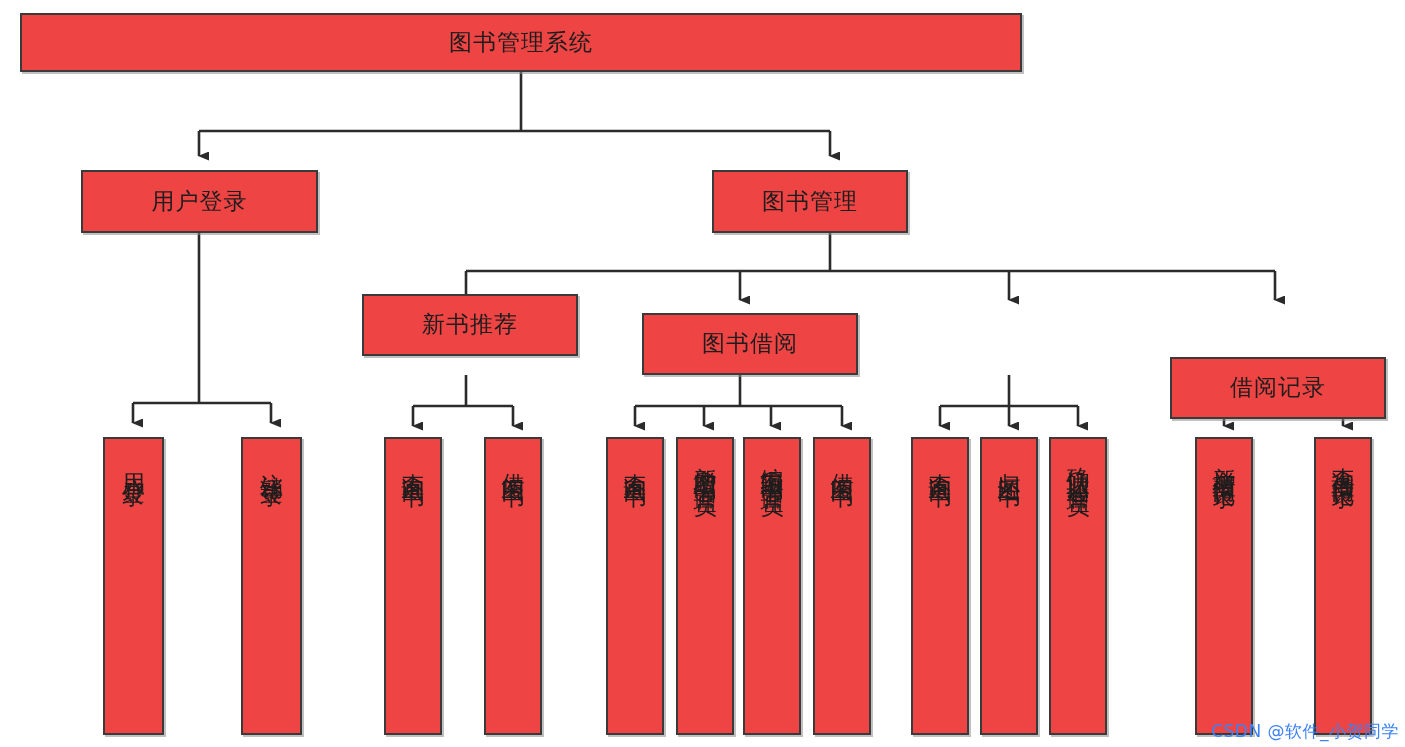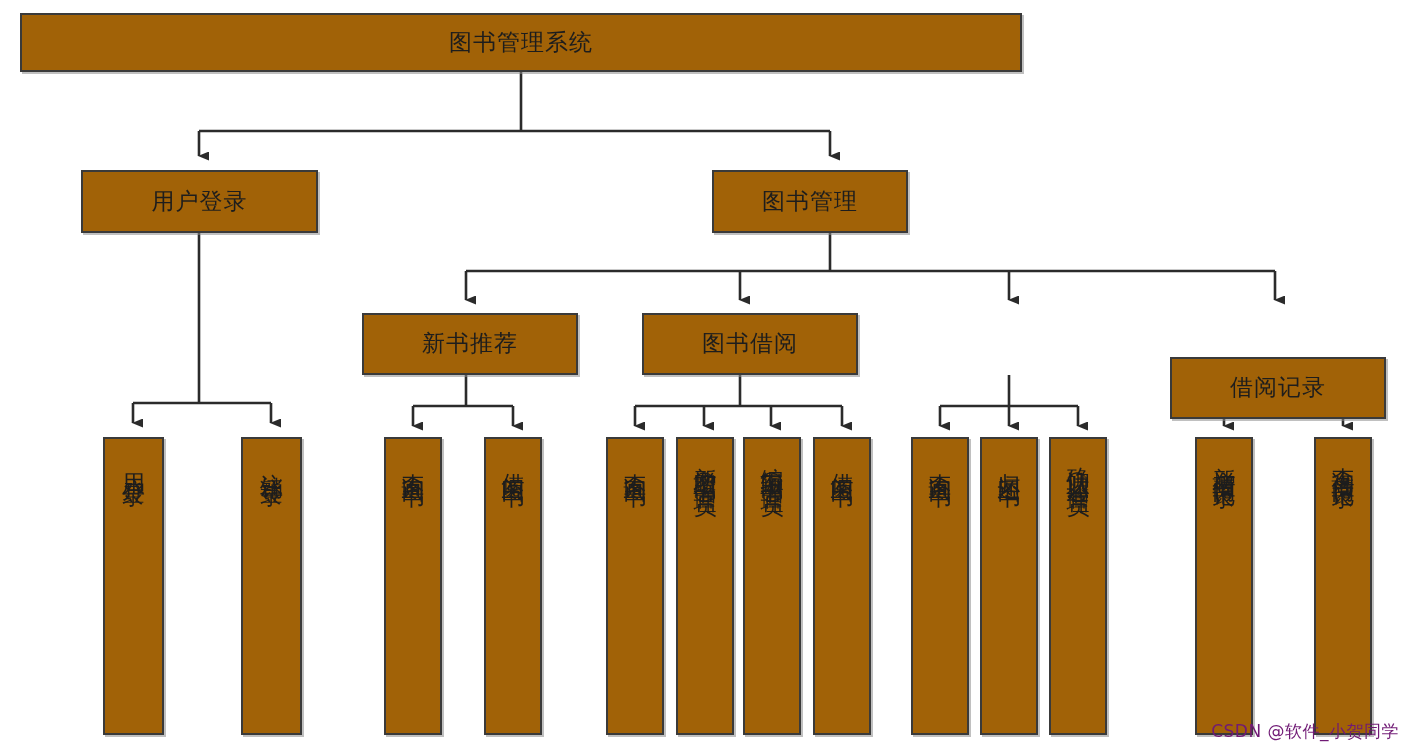--- a/index.html
+++ b/index.html
@@ -5,21 +5,21 @@
   html,body{margin:0;padding:0;background:#ffffff;}
   body{
     width:1405px;height:747px;overflow:hidden;
     font-family:"DejaVu Sans","Liberation Sans",sans-serif;
     position:relative;
   }
   #diagram-root{position:absolute;left:0;top:0;width:1405px;height:747px;}
   svg#tree{position:absolute;left:0;top:0;width:1405px;height:747px;display:block;}
   .node-box{
     position:absolute;
-    background:#a16207;
+    background:#ef4444;
     border:2.5px solid #3a3a3a;
     box-sizing:border-box;
     display:flex;align-items:center;justify-content:center;
     box-shadow:2px 2px 0 rgba(140,140,140,.55);
   }
   .node-label{
     color:#1d1d1d;
     letter-spacing:1px;
     line-height:1.18;
     text-align:center;
@@ -32,21 +32,21 @@
     font-size:23px;
     letter-spacing:4px;
     max-height:270px;
   }
   .vert{align-items:flex-start;padding-top:16px;}
   .vert.tall-text{padding-top:10px;}
   #watermark{
     position:absolute;
     right:6px;bottom:4px;
     font-size:17px;
-    color:#701a75;
+    color:#3b82f6;
     letter-spacing:.5px;
     user-select:none;
     white-space:nowrap;
   }
 </style>
 </head>
 <body>
 
 <div id="diagram-root">
 
@@ -104,21 +104,21 @@
     <span class="node-label">图书管理系统</span>
   </div>
 
   <div class="node-box horiz" style="left:81px;top:170px;width:237px;height:63px;">
     <span class="node-label">用户登录</span>
   </div>
   <div class="node-box horiz" style="left:712px;top:170px;width:196px;height:63px;">
     <span class="node-label">图书管理</span>
   </div>
 
-  <div class="node-box horiz" style="left:362px;top:313px;width:216px;height:62px;">
+  <div class="node-box horiz" style="left:362px;top:294px;width:216px;height:62px;">
     <span class="node-label">新书推荐</span>
   </div>
   <div class="node-box horiz" style="left:632px;top:313px;width:216px;height:62px;margin-left:10px;">
     <span class="node-label">图书借阅</span>
   </div>
   <div class="node-box horiz" style="left:1170px;top:313px;width:216px;height:62px;margin-top:44px;">
     <span class="node-label">借阅记录</span>
   </div>
 
   <div class="node-box vert" style="left:103px;top:437px;width:61px;height:298px;">

